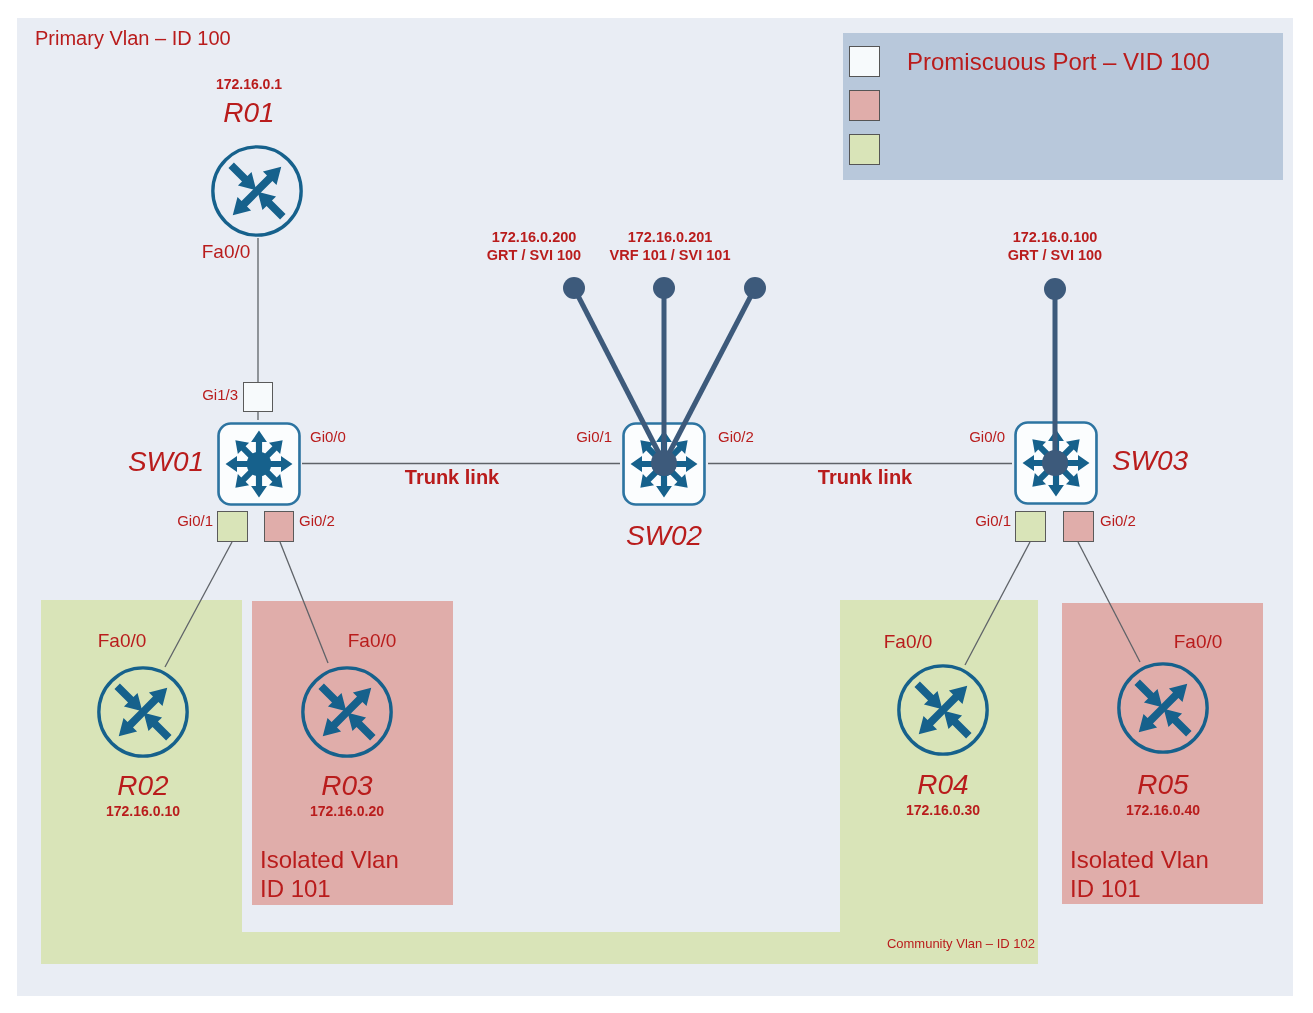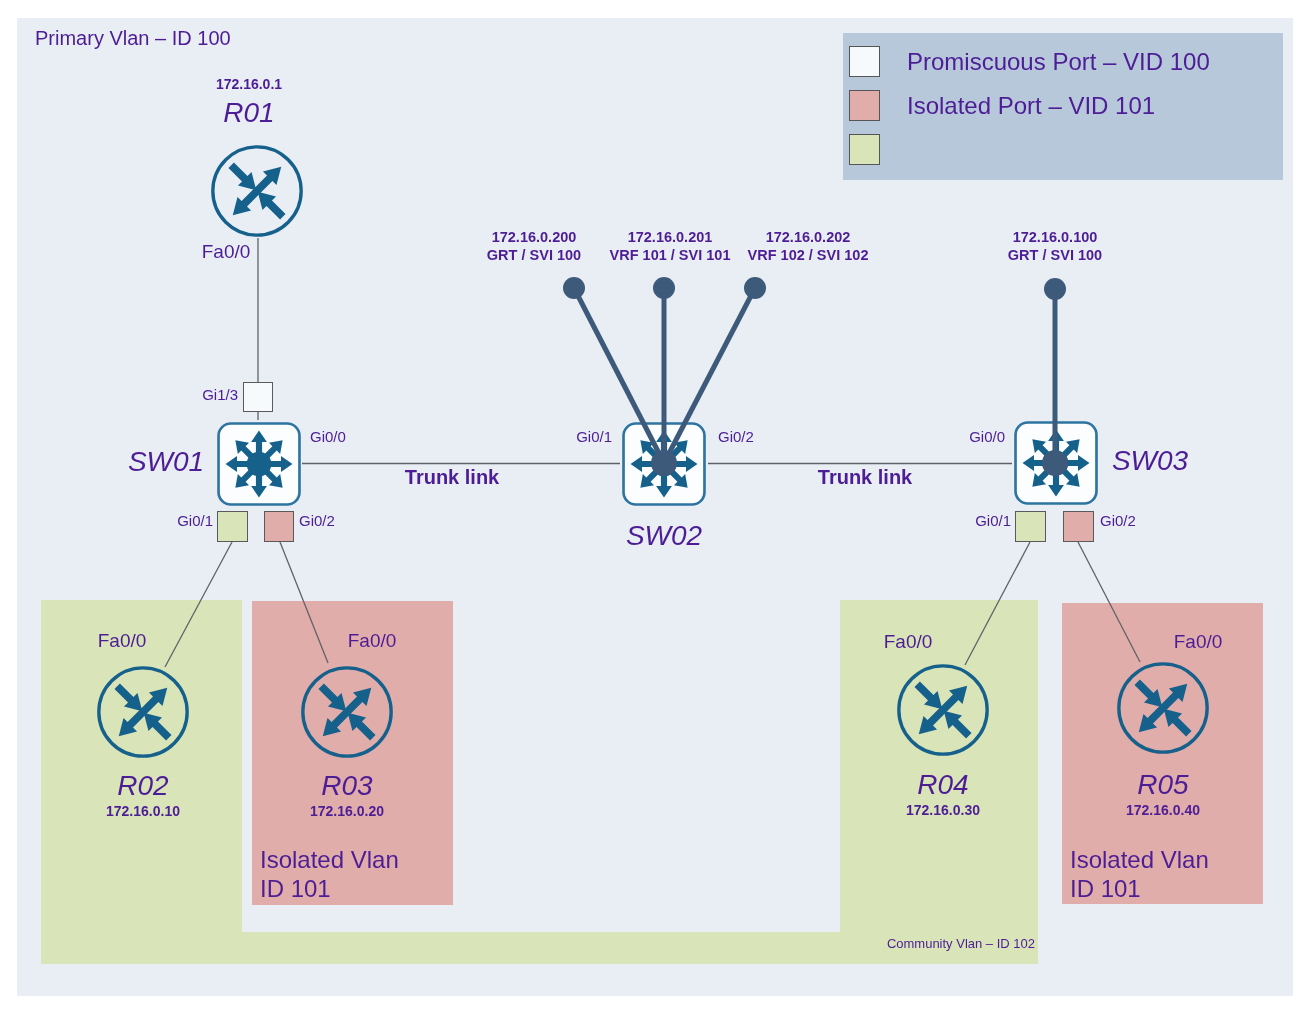--- a/index.html
+++ b/index.html
@@ -1,17 +1,17 @@
 <!DOCTYPE html>
 <html><head>
 <meta charset="utf-8">
 <style>
   html,body{margin:0;padding:0;background:#ffffff;}
   #stage{position:relative;width:1313px;height:1013px;background:#ffffff;
-         font-family:"Liberation Sans","DejaVu Sans",sans-serif;color:#4c1d95;overflow:hidden;}
+         font-family:"Liberation Sans","DejaVu Sans",sans-serif;color:#b91c1c;overflow:hidden;}
   .abs{position:absolute;}
   #canvas{left:17px;top:18px;width:1276px;height:978px;background:#e9edf4;}
   
   .zone-green{background:#d9e4b8;}
   .zone-pink{background:#e0adaa;}
   
   svg.overlay{position:absolute;left:0;top:0;pointer-events:none;}
   
   .title{font-size:20px;}
   .node-name{font-style:italic;font-size:28px;text-align:center;width:160px;}
@@ -143,21 +143,20 @@
 
   <div class="abs title" style="left:35px;top:27px;">Primary Vlan – ID 100</div>
 
   <div id="legend" class="abs">
     <div class="legend-row">
       <div class="swatch port-white"></div>
       <div class="legend-text">Promiscuous Port – VID 100</div>
     </div>
     <div class="legend-row">
       <div class="swatch port-pink"></div>
-      <div class="legend-text">Isolated Port – VID 101</div>
     </div>
     <div class="legend-row">
       <div class="swatch port-green"></div>
     </div>
   </div>
 
   <div class="abs node-ip" style="left:169px;top:76px;">172.16.0.1</div>
   <div class="abs node-name" style="left:169px;top:97px;">R01</div>
   <div class="abs iface" style="left:186px;top:241px;">Fa0/0</div>
 
@@ -180,24 +179,20 @@
   <div class="abs trunk-label" style="left:805px;top:466px;">Trunk link</div>
 
   <div class="abs svi-label" style="left:459px;top:228px;">
     <div>172.16.0.200</div>
     <div>GRT / SVI 100</div>
   </div>
   <div class="abs svi-label" style="left:595px;top:228px;">
     <div>172.16.0.201</div>
     <div>VRF 101 / SVI 101</div>
   </div>
-  <div class="abs svi-label" style="left:733px;top:228px;">
-    <div>172.16.0.202</div>
-    <div>VRF 102 / SVI 102</div>
-  </div>
   <div class="abs svi-label" style="left:980px;top:228px;">
     <div>172.16.0.100</div>
     <div>GRT / SVI 100</div>
   </div>
 
   <div class="abs iface" style="left:82px;top:630px;">Fa0/0</div>
   <div class="abs node-name" style="left:63px;top:770px;">R02</div>
   <div class="abs node-ip" style="left:63px;top:803px;">172.16.0.10</div>
 
   <div class="abs iface" style="left:332px;top:630px;">Fa0/0</div>

